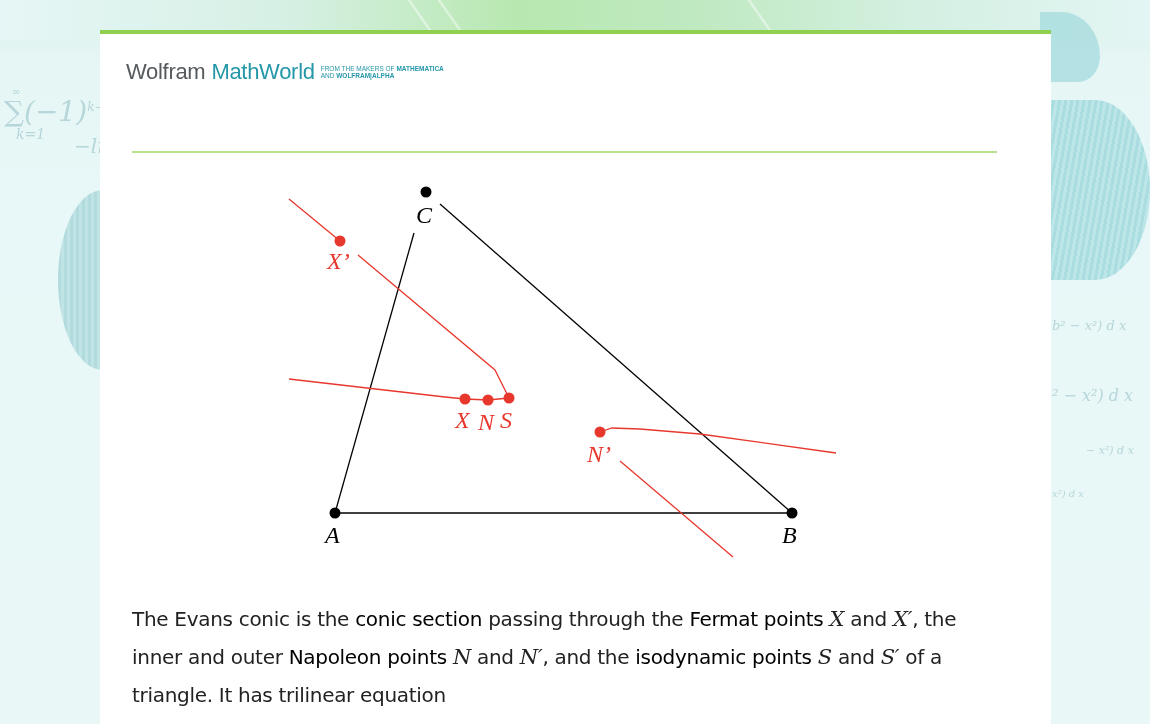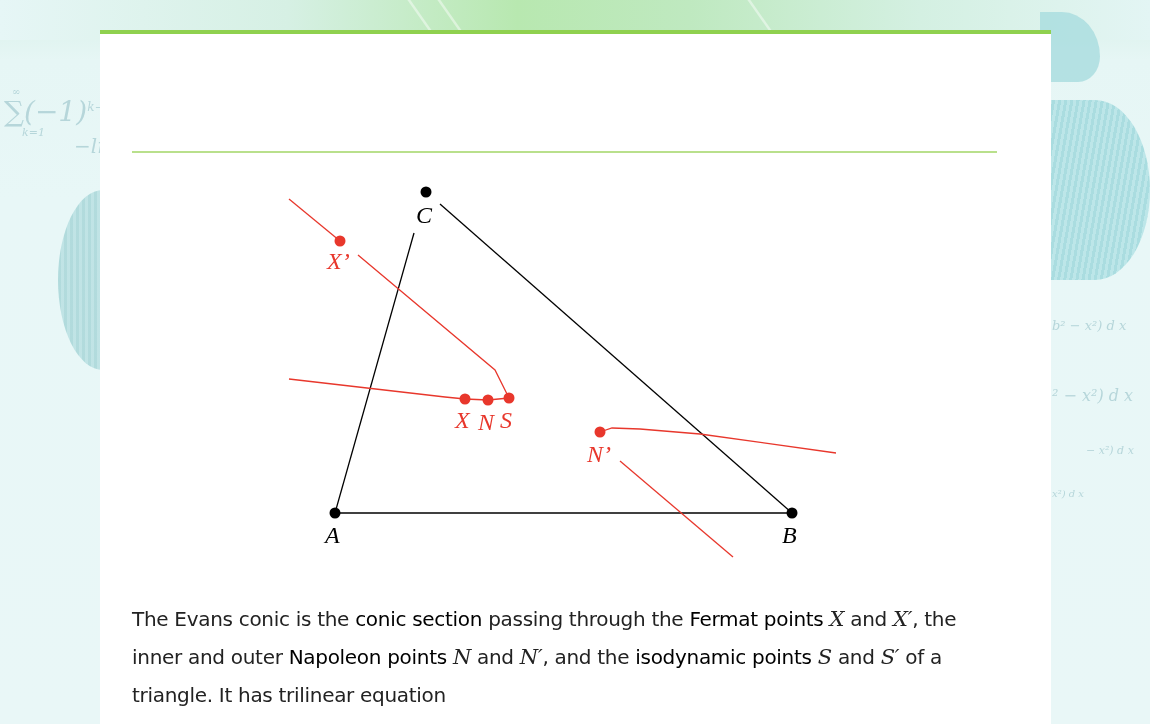--- a/index.html
+++ b/index.html
@@ -71,28 +71,36 @@
   <div class="bg-stripe" style="left:760px"></div>
 </div>
 <div class="bg-shape-left"></div>
 <div class="bg-shape-right2"></div>
 <div class="bg-shape-right1"></div>
 
 <div class="bg-formula" style="left:4px;top:95px;font-size:28px;">
   <span>∑(−1)</span><sup style="font-size:12px">k−1</sup>
 </div>
 <div class="bg-formula" style="left:12px;top:86px;font-size:10px;">∞</div>
-<div class="bg-formula" style="left:22px;top:126px;font-size:11px;">k=1</div>
+<div class="bg-formula" style="left:16px;top:126px;font-size:14px;">k=1</div>
 <div class="bg-formula" style="left:74px;top:134px;font-size:20px;">−ln</div>
 <div class="bg-formula" style="left:1052px;top:318px;font-size:13px;">b² − x²)  d x</div>
 <div class="bg-formula" style="left:1052px;top:386px;font-size:16px;">² − x²)  d x</div>
 <div class="bg-formula" style="left:1052px;top:444px;font-size:11px;padding-left:34px;">− x²)  d x</div>
 <div class="bg-formula" style="left:1052px;top:488px;font-size:10px;">x²)  d x</div>
 
 <div class="card">
+  <div class="brand">
+    <span class="brand-wolfram">Wolfram</span>
+    <span class="brand-mathworld">MathWorld</span>
+    <span class="brand-tag">
+      <span>FROM THE MAKERS OF </span><b>MATHEMATICA</b><br>
+      <span>AND </span><b>WOLFRAM|ALPHA</b>
+    </span>
+  </div>
   <div class="title-rule"></div>
 
   <div class="body-text">
     <span>The Evans conic is the </span><a href="#">conic section</a><span> passing through the </span><a href="#">Fermat points</a>
     <span class="math">X</span><span> and </span><span class="math">X′</span><span>, the inner and outer </span><a href="#">Napoleon points</a>
     <span class="math">N</span><span> and </span><span class="math">N′</span><span>, and the </span><a href="#">isodynamic points</a>
     <span class="math">S</span><span> and </span><span class="math">S′</span><span> of a triangle. It has trilinear equation</span>
   </div>
 </div>
 

